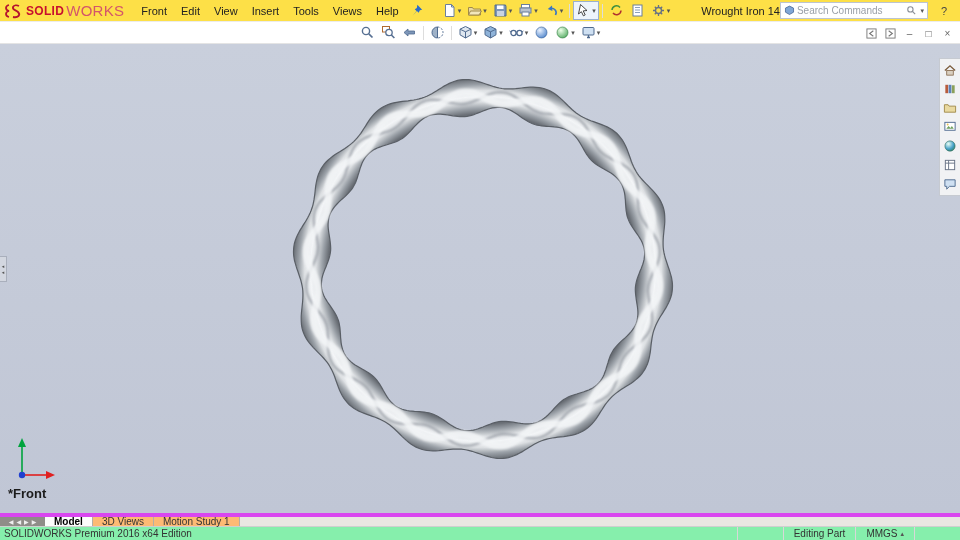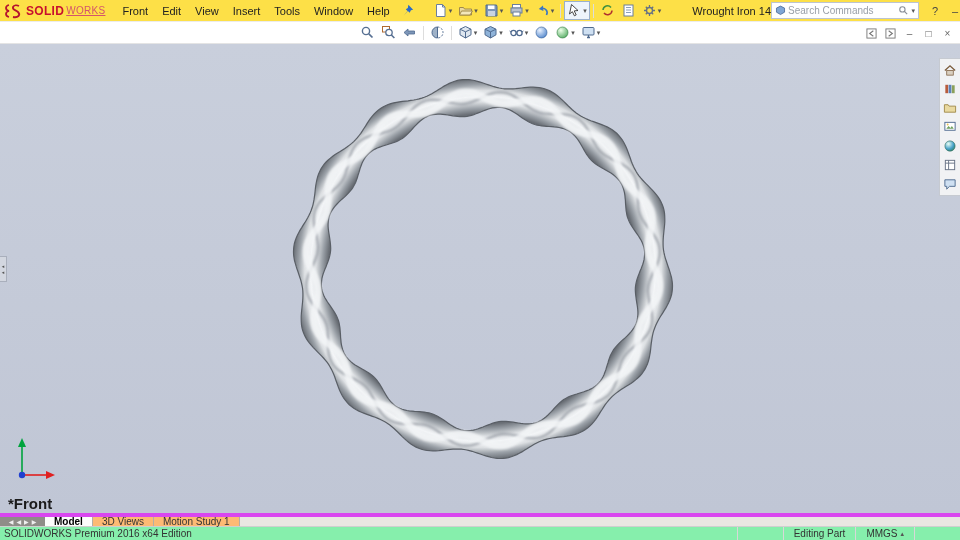--- a/index.html
+++ b/index.html
@@ -4,21 +4,21 @@
 <style>
   * { box-sizing: border-box; margin: 0; padding: 0; }
   html,body { width:960px; height:540px; overflow:hidden;
     font-family:"Liberation Sans", sans-serif; background:#fff; }
 
   
   .titlebar { height:22px; background:#fde047; display:flex; align-items:center;
     font-size:11px; position:relative; padding-left:4px; border-bottom:1px solid #ececec; }
   .logo { display:flex; align-items:center; gap:2px; margin-right:10px; }
   .brand-solid { color:#c8102e; font-weight:bold; font-size:12px; letter-spacing:.3px; }
-  .brand-works { color:#d4556a; font-weight:normal; font-size:10px; letter-spacing:.3px;text-decoration:underline; }
+  .brand-works { color:#d4556a; font-weight:normal; font-size:15px; letter-spacing:.3px; }
   .menus { display:flex; }
   .menu { padding:3px 7px; color:#222; cursor:default; }
   .pin { margin:0 8px 0 4px; display:flex; }
   .tb-group { display:flex; align-items:center; margin-left:8px; }
   .tbtn { display:flex; align-items:center; padding:1px 2px; border:1px solid transparent; }
   .tbtn.pressed { border:1px solid #9ab0cc; background:#eef4fb; }
   .dd { font-size:7px; color:#555; margin-left:1px; }
   .vsep { width:1px; height:14px; background:#ddd; margin:0 3px; }
   .doc-title { margin-left:28px; color:#222; white-space:nowrap; }
   .search-wrap { margin-left:auto; display:flex; align-items:center; gap:6px; }
@@ -32,21 +32,21 @@
 
   
   .hud { height:22px; background:#fff; position:relative; display:flex;
     align-items:center; justify-content:center; border-bottom:1px solid #e4e4e4; }
   .hud-group { display:flex; align-items:center; }
   .hud-right { position:absolute; right:4px; top:0; height:22px; display:flex; align-items:center; gap:2px; }
   .hud-right .win-btn { width:17px; height:16px; font-size:10px; color:#666; }
 
   
   .viewport { position:relative; height:469px; background:#c5cbd9; overflow:hidden; }
-  .view-label { position:absolute; left:8px; bottom:1px; font-size:15px; font-weight:700; color:#1b1b1b; }
+  .view-label { position:absolute; left:8px; bottom:12px; font-size:13px; font-weight:700; color:#1b1b1b; }
   .left-flyout { position:absolute; left:0; top:212px; width:7px; height:26px;
     background:#d3d7e0; border:1px solid #a9afbc; border-left:0; display:flex; flex-direction:column;
     align-items:center; justify-content:center; font-size:5px; color:#555; line-height:6px; }
   .triad { position:absolute; left:6px; bottom:28px; }
 
   
   .taskpane { position:absolute; right:0; top:14px; width:21px; background:#f1f2f4;
     border:1px solid #c6cad1; border-right:0; display:flex; flex-direction:column;
     align-items:center; padding:3px 0; gap:3px; }
   .tp-btn { width:17px; height:16px; display:flex; align-items:center; justify-content:center; }
@@ -82,21 +82,21 @@
     <span class="brand-solid">SOLID</span>
       <span class="brand-works">WORKS</span>
   </div>
 
   <nav class="menus">
     <span class="menu">Front</span>
     <span class="menu">Edit</span>
     <span class="menu">View</span>
     <span class="menu">Insert</span>
     <span class="menu">Tools</span>
-    <span class="menu">Window</span>
+    <span class="menu">Views</span>
     <span class="menu">Help</span>
   </nav>
 
   <span class="pin">
     <svg width="13" height="13" viewBox="0 0 15 15">
       <path d="M8.5 1l5.5 5.5-2.6.6L10 10 8 8 3 13.5 7.5 8l-2-2 2.4-1.4z" fill="#2a6bc8"></path>
     </svg>
   </span>
 
   <div class="tb-group">

